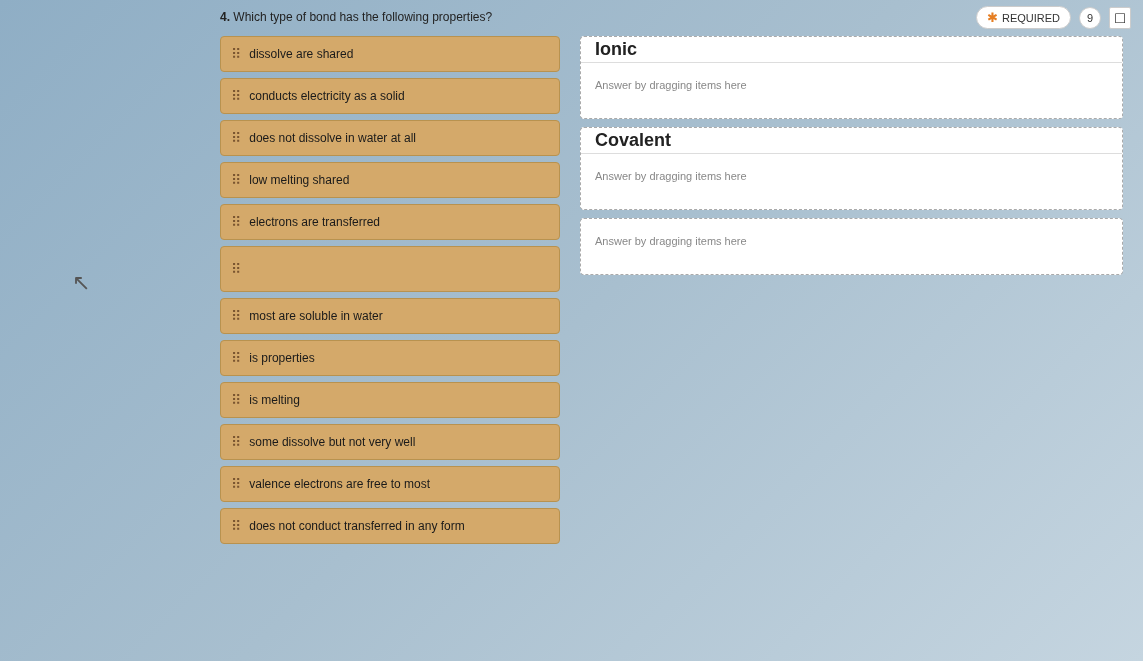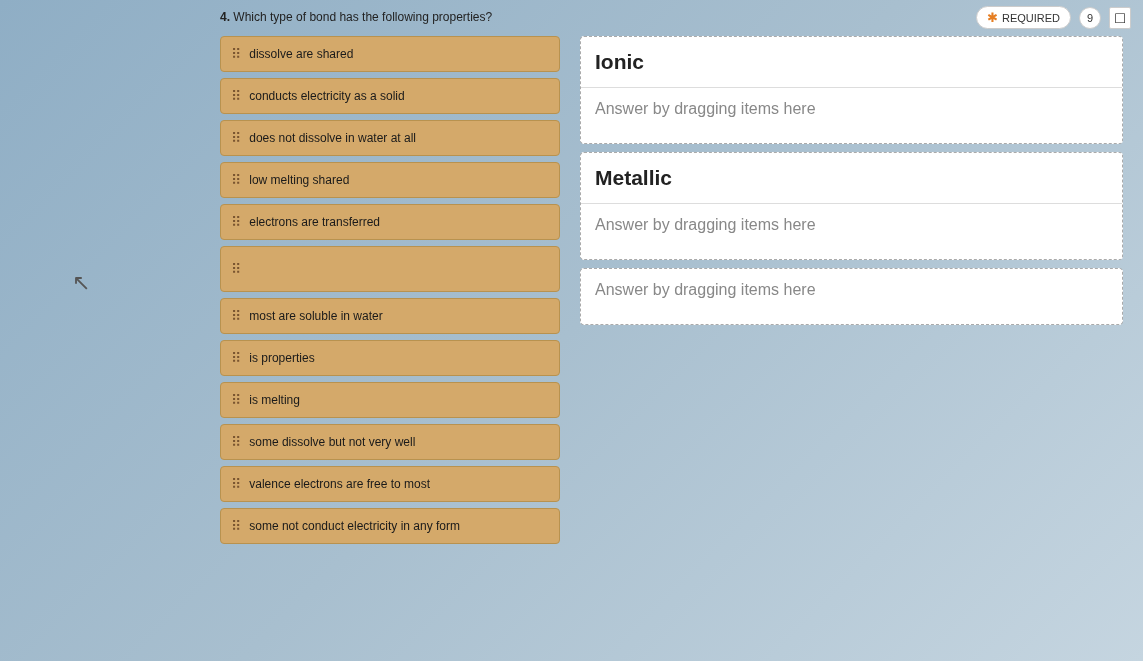--- a/index.html
+++ b/index.html
@@ -139,35 +139,35 @@
     }
 
     .category-block {
       background: white;
       border: 1px solid #ccc;
       border-radius: 4px;
       overflow: hidden;
     }
 
     .category-title {
-      padding: 13px 14px;
-      font-size: 21px;
+      padding: 2px 14px;
+      font-size: 18px;
       font-weight: bold;
       color: #222;
       border-bottom: 1px solid #ddd;
     }
 
     .drop-zone {
       padding: 12px 14px;
       min-height: 55px;
       background: white;
     }
 
     .drop-zone-hint {
-      font-size: 16px;
+      font-size: 11px;
       color: #888;
       font-style: normal;
     }
 
     
     .category-block.ionic-block {
       border: 1.5px dashed #aaa;
     }
     .category-block.covalent-block {
       border: 1.5px dashed #aaa;
@@ -261,36 +261,36 @@
         <span>some dissolve but not very well</span>
       </div>
 
       <div class="drag-item">
         <span class="drag-handle">⠿</span>
         <span>valence electrons are free to most</span>
       </div>
 
       <div class="drag-item">
         <span class="drag-handle">⠿</span>
-        <span>some not conduct electricity in any form</span>
+        <span>does not conduct transferred in any form</span>
       </div>
 
     </div>
 
     <div class="drop-column">
 
       <div class="category-block ionic-block">
         <div class="category-title">Ionic</div>
         <div class="drop-zone">
           <span class="drop-zone-hint">Answer by dragging items here</span>
         </div>
       </div>
 
       <div class="category-block covalent-block">
-        <div class="category-title">Metallic</div>
+        <div class="category-title">Covalent</div>
         <div class="drop-zone">
           <span class="drop-zone-hint">Answer by dragging items here</span>
         </div>
       </div>
 
       <div class="category-block metallic-block">
         <div class="drop-zone">
           <span class="drop-zone-hint">Answer by dragging items here</span>
         </div>
       </div>

